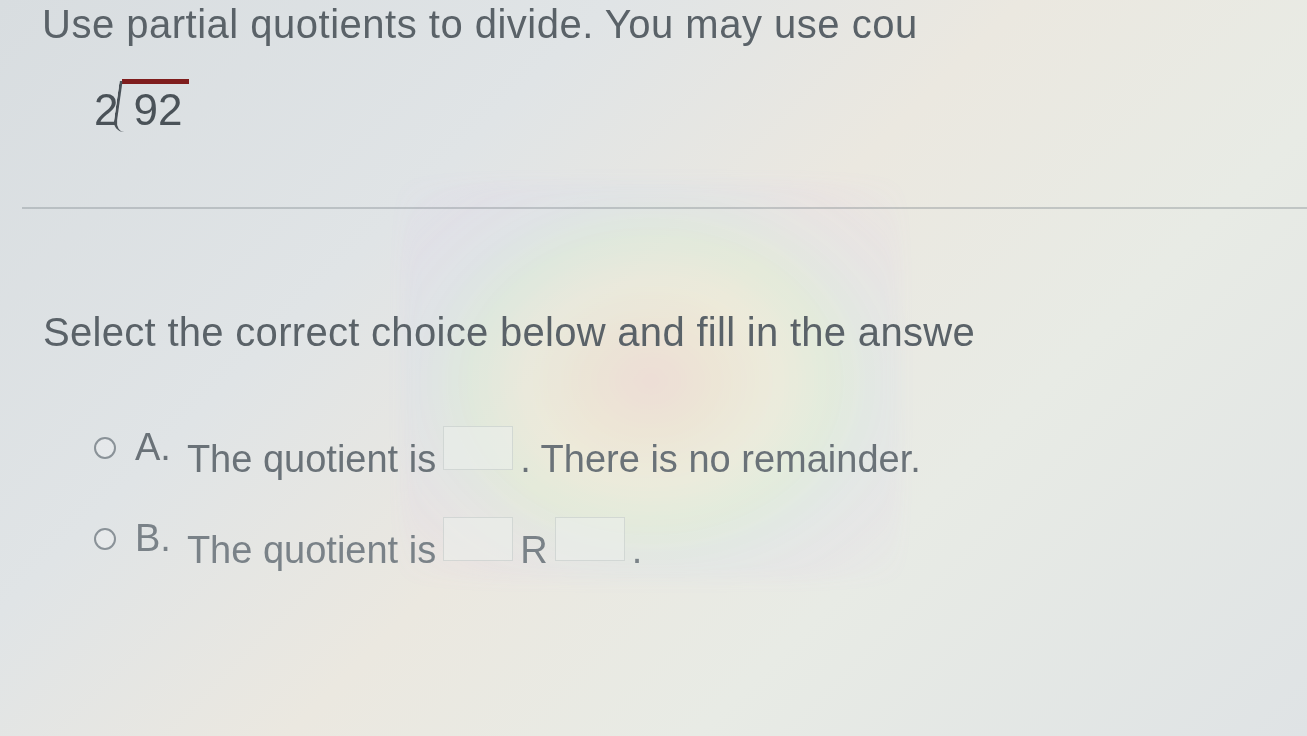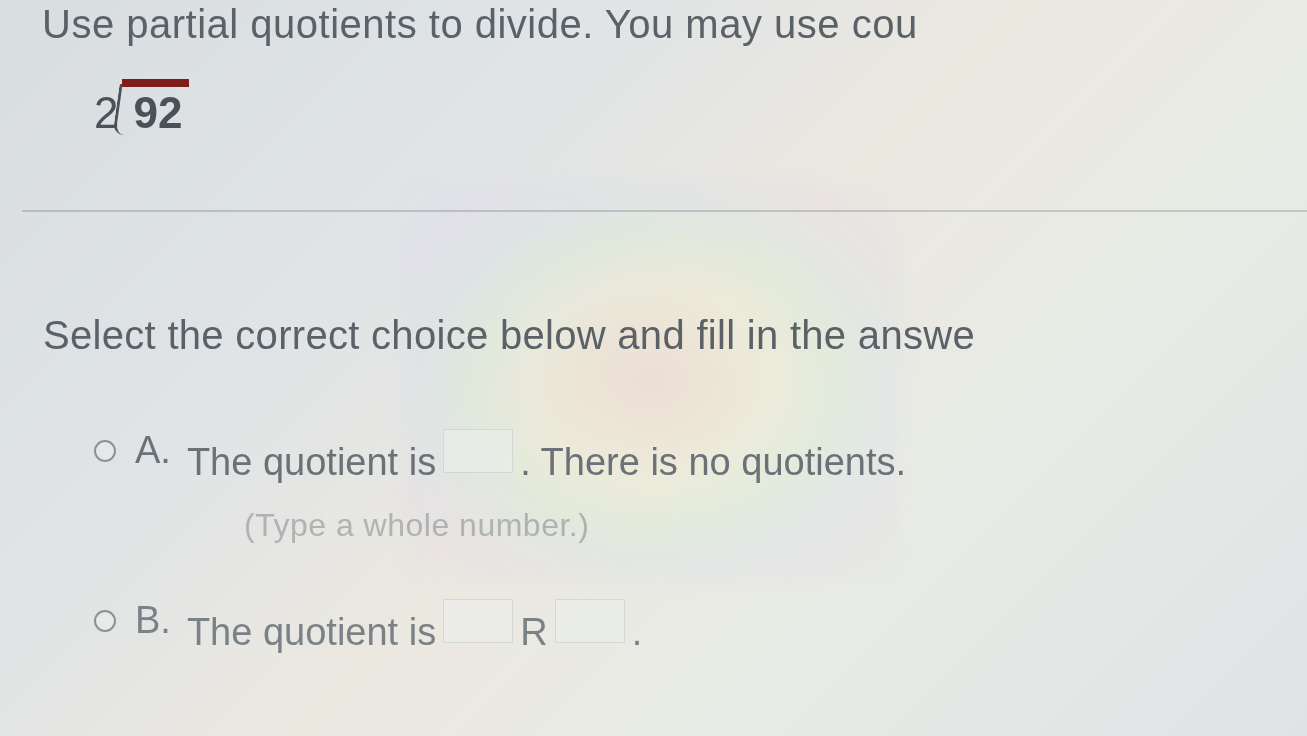--- a/index.html
+++ b/index.html
@@ -45,26 +45,25 @@
     margin-left: 90px;
     font-size: 44px;
     color: #4a5258;
     display: inline-flex;
     align-items: baseline;
   }
   .divisor {
     padding-right: 4px;
   }
   .dividend-wrap {
-    border-top: 8px solid #7f1d1d;
+    border-top: 5px solid #7f1d1d;
     border-left: none;
     position: relative;
     padding-left: 10px;
     padding-right: 6px;
-    font-weight: bold;
   }
   .dividend-wrap::before {
     content: "";
     position: absolute;
     left: -6px;
     top: -3px;
     bottom: 4px;
     width: 14px;
     border: 3px solid #4a5258;
     border-right: none;
@@ -156,24 +155,23 @@
 
   <div class="select-text">Select the correct choice below and fill in the answe</div>
 
   <div class="choices">
 
     <div class="choice-row">
       <span class="radio"></span>
       <span class="choice-label">A.</span>
       <span class="choice-text-part">The quotient is</span>
       <span class="blank"></span>
-      <span class="choice-text-part">. There is no quotients.</span>
+      <span class="choice-text-part">. There is no remainder.</span>
     </div>
 
-    <div class="hint">(Type a whole number.)</div>
 
     <div class="choice-row choice-b">
       <span class="radio"></span>
       <span class="choice-label">B.</span>
       <span class="choice-text-part">The quotient is</span>
       <span class="blank"></span>
       <span class="choice-text-part">R</span>
       <span class="blank"></span>
       <span class="choice-text-part">.</span>
     </div>

